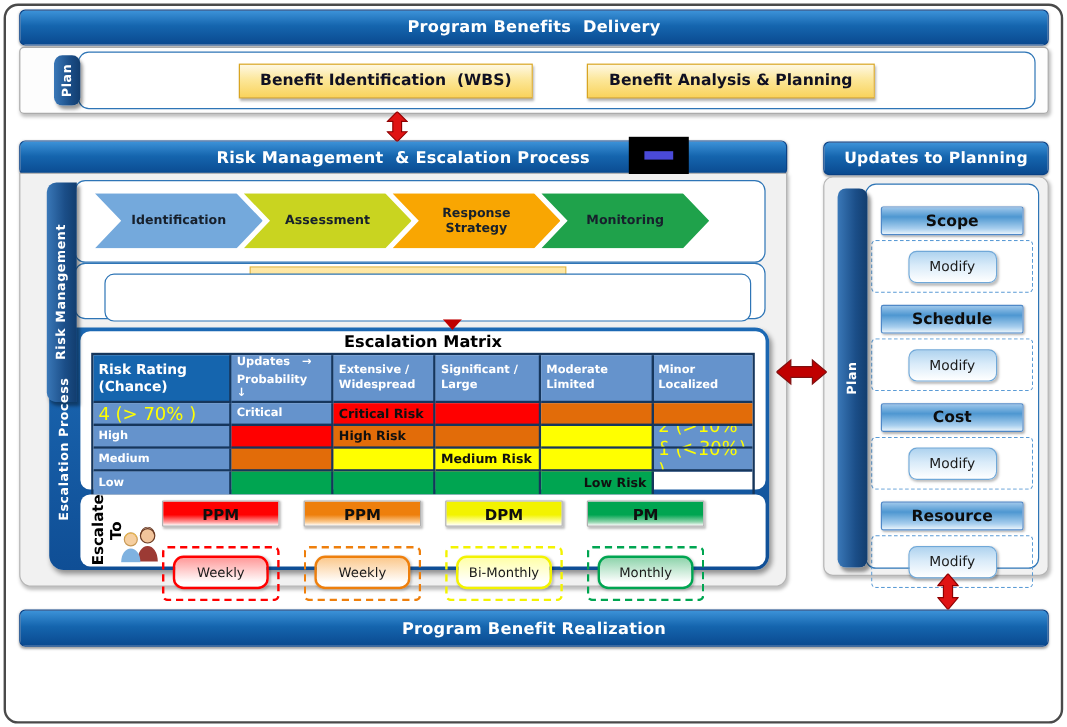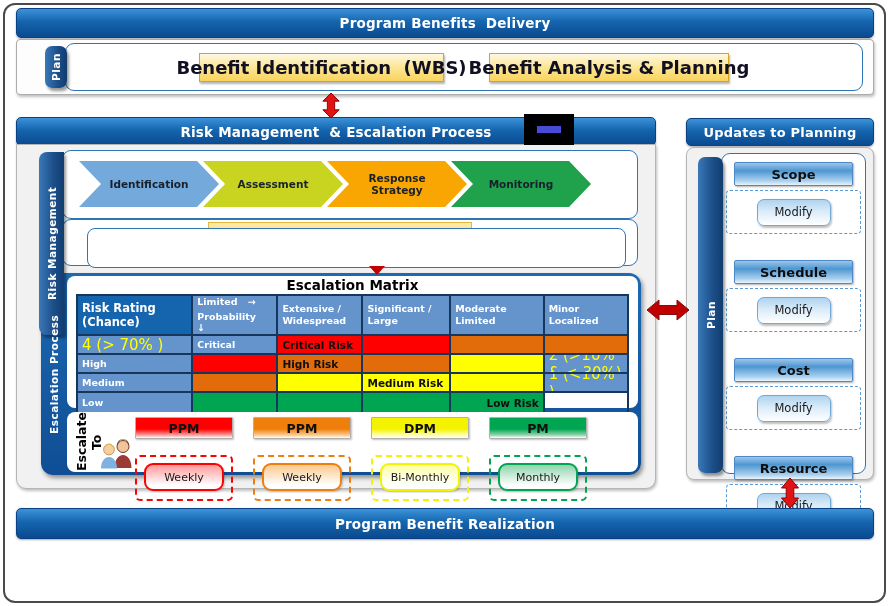--- a/index.html
+++ b/index.html
@@ -28,21 +28,21 @@
        border-radius:7px;box-shadow:2px 3px 3px rgba(0,0,0,.4);z-index:4;
        color:#fff;font-weight:bold;font-size:10.5px;letter-spacing:.5px;}
   .vtxt{writing-mode:vertical-rl;transform:rotate(180deg);width:100%;height:100%;
        display:flex;align-items:center;justify-content:center;text-align:center;}
 
   .inner-panel{position:absolute;background:#fff;border:1.5px solid #2e75b6;border-radius:9px;}
 
   
   .gold-btn{background:linear-gradient(180deg,#fef8e3 0%,#fce79a 45%,#f9d35c 100%);
        border:1px solid #d9a521;box-shadow:1px 2px 2px rgba(0,0,0,.3);
-       color:#101022;font-weight:bold;font-size:18px;
+       color:#101022;font-weight:bold;font-size:13px;
        display:flex;align-items:center;justify-content:center;cursor:pointer;}
 
   
   .chev-row{display:flex;margin-left:16px;margin-top:10px;}
   .chev{width:140px;height:46px;margin-right:-16px;background:var(--c);
        clip-path:polygon(0 0,calc(100% - 22px) 0,100% 50%,calc(100% - 22px) 100%,0 100%,22px 50%);
        color:#17202c;font-weight:bold;font-size:10.5px;display:flex;align-items:center;
        justify-content:center;text-align:center;padding:0 20px;box-sizing:border-box;}
 
   
@@ -177,21 +177,21 @@
           <div class="vtxt">Escalation Process</div>
         </div>
 
         <div class="abs" style="left:26px;top:3px;right:3px;height:132px;background:#fff;border-radius:8px;">
           <div style="text-align:center;font-weight:bold;font-size:13.5px;color:#000;padding-top:1px;">Escalation Matrix</div>
           <div class="mx">
 
             <div class="corner preline">Risk Rating
 (Chance)</div>
             <div class="bluecell chead">
-              <span class="pre">Limited   →</span>
+              <span class="pre">Updates   →</span>
               <span style="margin-top:3px;">Probability</span>
               <span>↓</span>
             </div>
             <div class="bluecell chead preline">Extensive /
 Widespread</div>
             <div class="bluecell chead preline">Significant /
 Large</div>
             <div class="bluecell chead preline">Moderate
 Limited</div>
             <div class="bluecell chead preline">Minor
@@ -329,21 +329,21 @@
 
   <div class="abs" style="left:686px;top:118px;width:188px;height:362px;">
     <div class="hdr" style="top:0;height:26px;font-size:13px;">
       <span>Updates to Planning</span>
     </div>
     <div class="body-gray" style="left:0;top:29px;right:0;bottom:0;border-radius:8px;">
       <div class="vtab" style="left:11px;top:9px;width:25px;height:316px;">
         <div class="vtxt">Plan</div>
       </div>
       <div class="inner-panel" style="left:34px;top:5px;right:7px;bottom:5px;
-           display:flex;flex-direction:column;align-items:center;gap:26px;padding-top:8px;box-sizing:border-box;">
+           display:flex;flex-direction:column;align-items:center;gap:10px;padding-top:18px;box-sizing:border-box;">
         <div class="grp">
           <div class="grp-hdr">
             <span>Scope</span>
           </div>
           <div class="grp-dash">
             <div class="modify-btn">
               <span>Modify</span>
             </div>
           </div>
         </div>

